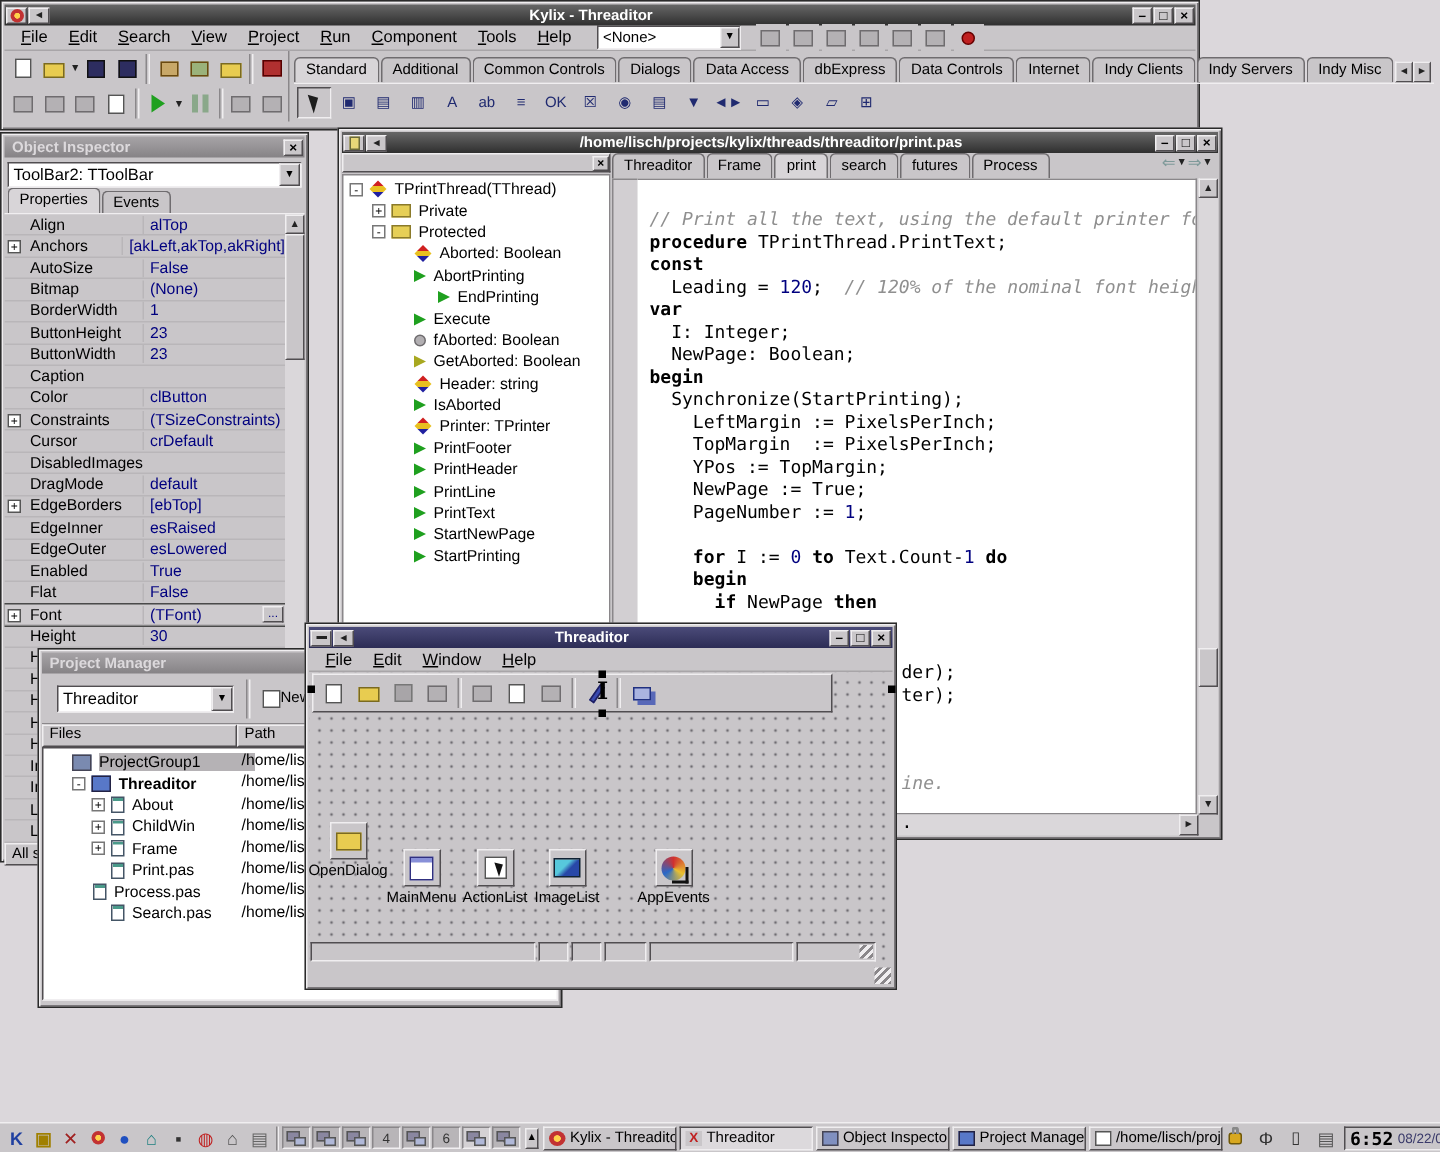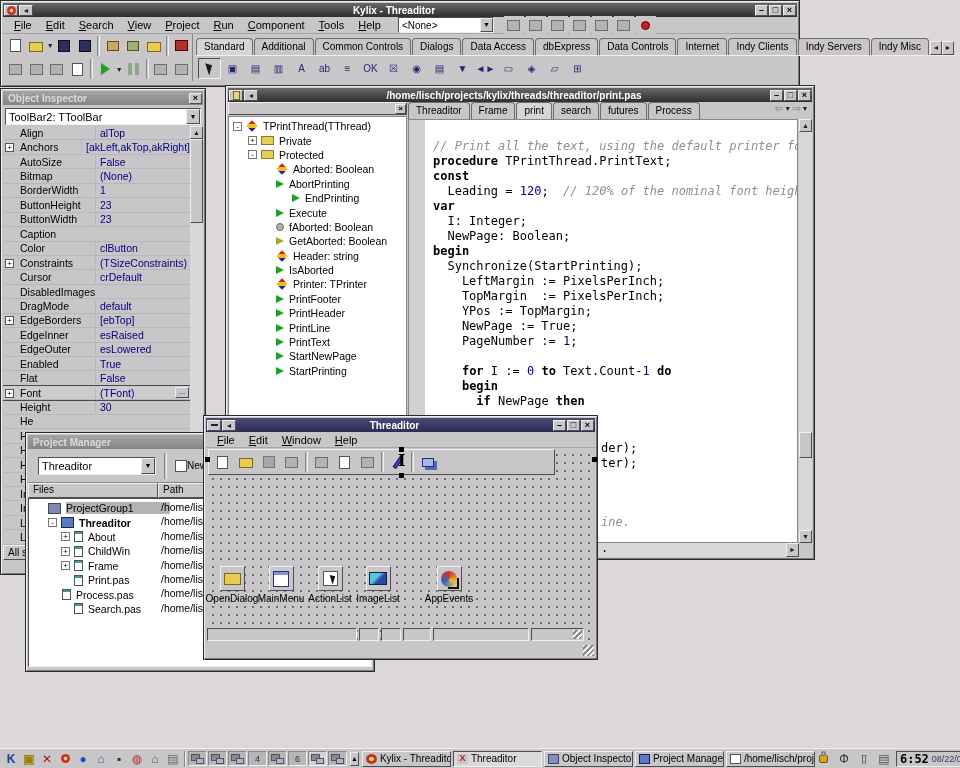--- a/index.html
+++ b/index.html
@@ -295,20 +295,24 @@
 <div class="win" id="oi" style="left:0;top:88px;width:206px;height:487px;z-index:2">
   <div class="tb inactive">
     <span class="title">Object Inspector</span>
     <span class="wb">×</span>
   </div>
   <div style="padding:3px 2px 1px">
     <div class="sunken white" style="height:17px;display:flex;align-items:center;padding-left:3px">
       <span>ToolBar2: TToolBar</span>
       <span class="raised" style="margin-left:auto;width:14px;height:15px;font-size:7px;text-align:center;line-height:13px">▼</span>
     </div>
+  </div>
+  <div style="display:flex;align-items:flex-end;height:17px;padding-left:2px;border-bottom:1px solid #f0eef0">
+    <span class="tab active">Properties</span>
+    <span class="tab">Events</span>
   </div>
   <div style="display:flex;height:419px">
     <div id="oi-grid" style="flex:1;overflow:hidden;background:#c9c6c9">
         <div class="prow">
           <div class="pname">Align</div>
           <div class="pval">
             <span>alTop</span>
           </div>
         </div>
         <div class="prow">
@@ -806,21 +810,21 @@
         <span class="tbtn">
           <span class="mic mic-casc"></span>
         </span>
       </div>
     <span class="hdl" style="left:-1px;top:9px"></span>
     <span class="hdl" style="left:193px;top:-1px"></span>
     <span class="hdl" style="left:386px;top:9px"></span>
     <span class="hdl" style="left:193px;top:25px"></span>
     <span style="position:absolute;left:192px;top:3px;font-family:'DejaVu Serif',serif;font-size:16px;font-weight:bold">I</span>
     <div id="form-components">
-        <div class="cmpwrap" style="left: -5px; top: 118px;">
+        <div class="cmpwrap" style="left: -5px; top: 100px;">
           <div class="cmpcell">
             <span class="ci-open"></span>
           </div>
           <div class="cmplbl">OpenDialog</div>
         </div>
         <div class="cmpwrap" style="left: 44px; top: 118px;">
           <div class="cmpcell">
             <span class="ci-menu"></span>
           </div>
           <div class="cmplbl">MainMenu</div>

